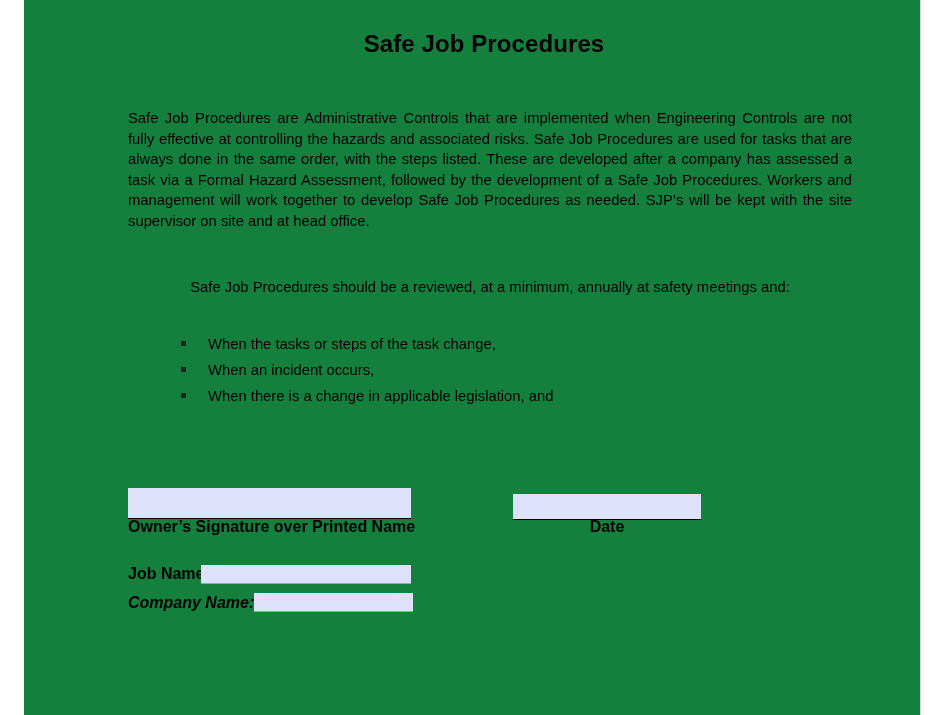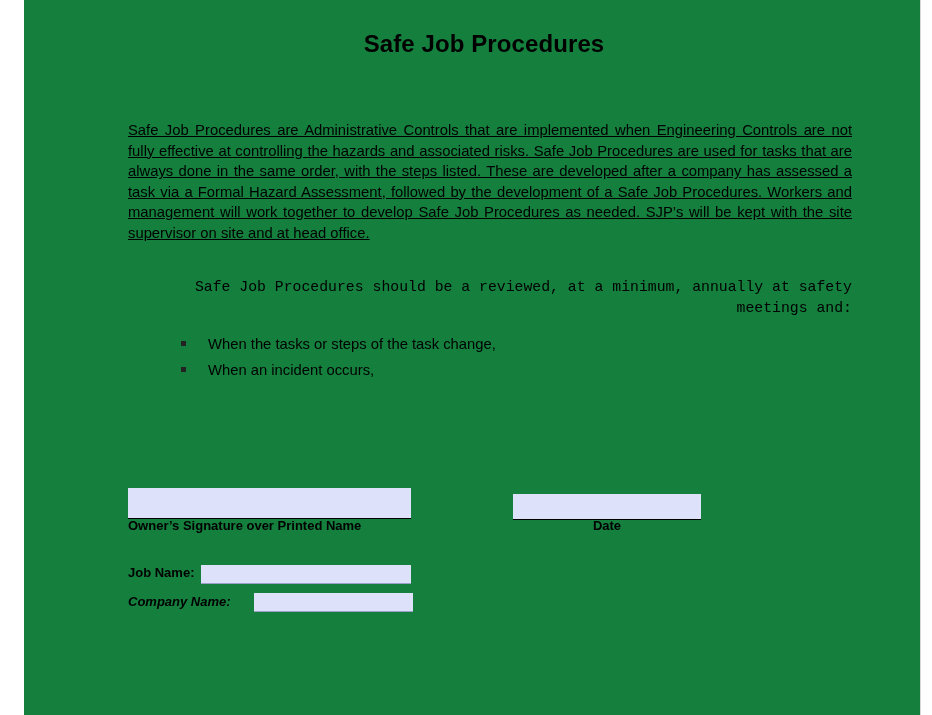--- a/index.html
+++ b/index.html
@@ -60,22 +60,22 @@
   .body-text {
     position: absolute;
     left: 104px;
     width: 724px;
     font-size: 14.8px;
     line-height: 20.6px;
     text-align: justify;
     text-justify: inter-word;
   }
 
-  #para-intro { top: 120px; text-decoration: underline; }
-  #para-review { top: 277px; text-align: right; font-family: Liberation Mono, monospace; }
+  #para-intro { top: 108px; }
+  #para-review { top: 277px; text-align: center; }
 
   #bullet-list {
     position: absolute;
     left: 157px;
     top: 331px;
     width: 600px;
     margin: 0;
     padding: 0;
     list-style: none;
   }
@@ -103,21 +103,21 @@
   .field.underlined {
     border-bottom: 1.5px solid #9aa0c8;
   }
   .rule {
     position: absolute;
     background: #000000;
     height: 1px;
   }
   .form-label {
     position: absolute;
-    font-size: 13px;
+    font-size: 16px;
     font-weight: bold;
     white-space: nowrap;
   }
 
   #sig-field      { left: 104px; top: 488px;  width: 283px; height: 31px; }
   #sig-rule       { left: 104px; top: 518px;  width: 283px; }
   #sig-label      { left: 104px; top: 518px; }
 
   #date-field     { left: 489px; top: 494px;  width: 188px; height: 25px; }
   #date-rule      { left: 489px; top: 519px;  width: 188px; }
@@ -142,20 +142,24 @@
 
   <ul id="bullet-list">
     <li>
       <span class="sq-bullet"></span>
       <span>When the tasks or steps of the task change,</span>
     </li>
     <li>
       <span class="sq-bullet"></span>
       <span>When an incident occurs,</span>
     </li>
+    <li>
+      <span class="sq-bullet"></span>
+      <span>When there is a change in applicable legislation, and</span>
+    </li>
   </ul>
 
   <div class="field" id="sig-field" title="Owner’s Signature over Printed Name"></div>
   <div class="rule" id="sig-rule"></div>
   <div class="form-label" id="sig-label">Owner’s Signature over Printed Name</div>
 
   <div class="field" id="date-field" title="Date"></div>
   <div class="rule" id="date-rule"></div>
   <div class="form-label" id="date-label">Date</div>
 

